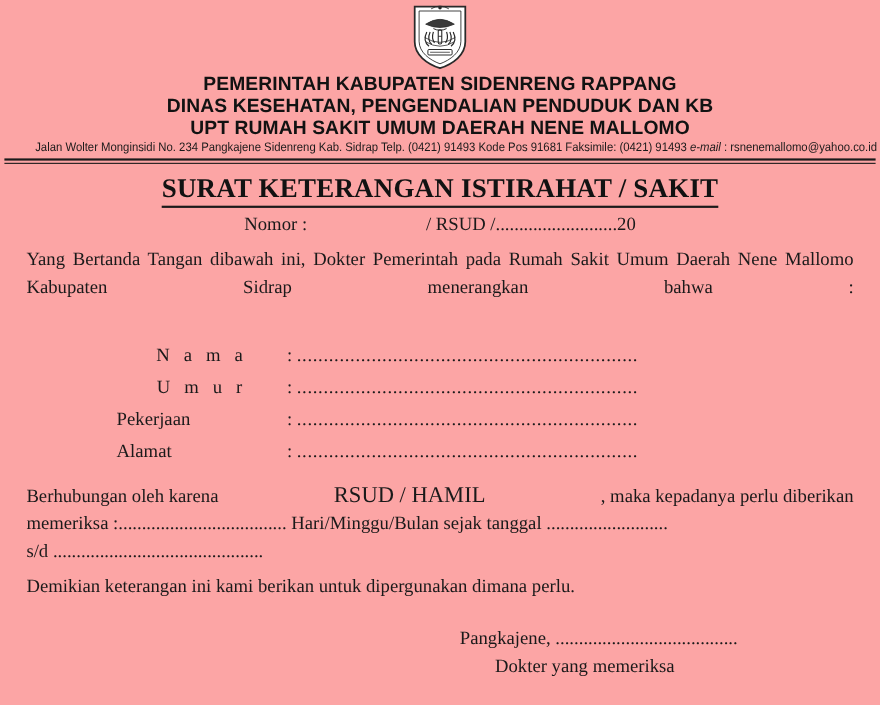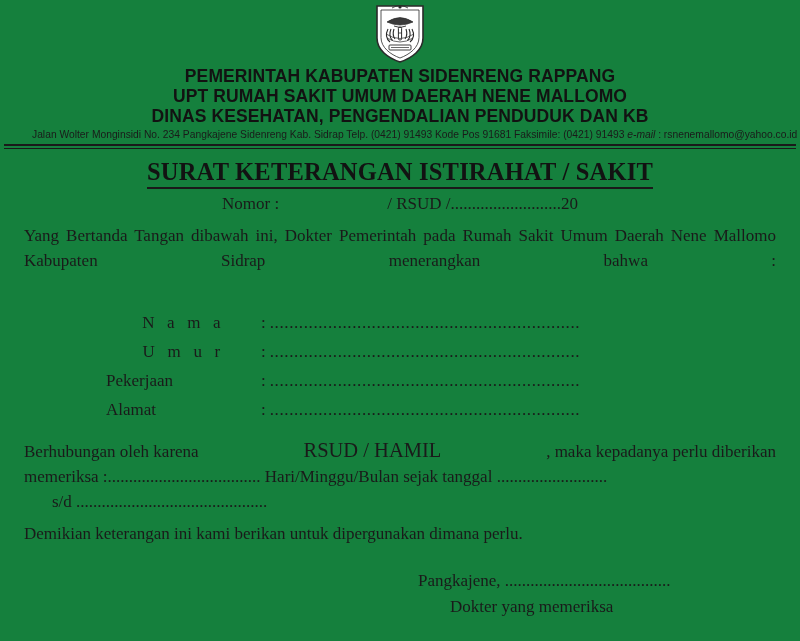--- a/index.html
+++ b/index.html
@@ -4,21 +4,21 @@
 <style>
   html, body {
     margin: 0;
     padding: 0;
     background: #ffffff;
   }
   #page {
     position: relative;
     width: 800px;
     height: 641px;
-    background: #15803d;
+    background: #fca5a5;
     color: #1a1a1a;
     font-family: "Liberation Serif", "DejaVu Serif", serif;
     overflow: hidden;
   }
 
   
   .letterhead {
     padding-top: 2px;
     text-align: center;
   }
@@ -138,21 +138,21 @@
     font-size: 20.5px;
   }
   .sakit-line1 {
     display: flex;
     justify-content: space-between;
     align-items: baseline;
     white-space: nowrap;
     gap: 44px;
   }
   .sakit-line2 { white-space: nowrap; }
-  .sakit-line3 { white-space: nowrap; margin-left: 28px; }
+  .sakit-line3 { white-space: nowrap; }
 
   .demikian {
     margin-top: 7px;
     font-size: 17px;
     line-height: 25px;
   }
 
   
   .sign-block {
     margin-top: 22px;
@@ -190,22 +190,22 @@
       <path d="M40 27 q4 8 -2 13" fill="none" stroke="#2a2a2a" stroke-width="1.1"></path>
       <path d="M37 27 q3 7 -1.5 11.5" fill="none" stroke="#2a2a2a" stroke-width="1.1"></path>
       <path d="M34 27 q2 6 -1 10" fill="none" stroke="#2a2a2a" stroke-width="1.1"></path>
       <path d="M14 32 q14 9 28 0" fill="none" stroke="#2a2a2a" stroke-width="0.7"></path>
       <path d="M15 36 q13 8 26 0" fill="none" stroke="#2a2a2a" stroke-width="0.7"></path>
       <rect x="17" y="43" width="22" height="5" rx="1" fill="none" stroke="#2a2a2a" stroke-width="0.9"></rect>
       <path d="M19 45.5 h18" stroke="#2a2a2a" stroke-width="0.7"></path>
     </svg>
 
     <div class="org-line">PEMERINTAH KABUPATEN SIDENRENG RAPPANG</div>
+    <div class="org-line">DINAS KESEHATAN, PENGENDALIAN PENDUDUK DAN KB</div>
     <div class="org-line">UPT RUMAH SAKIT UMUM DAERAH NENE MALLOMO</div>
-    <div class="org-line">DINAS KESEHATAN, PENGENDALIAN PENDUDUK DAN KB</div>
 
     <div class="address-line"><span>Jalan Wolter Monginsidi No. 234 Pangkajene Sidenreng Kab. Sidrap Telp. (0421) 91493 Kode Pos 91681 Faksimile: (0421) 91493 </span><span class="italic">e-mail</span><span> : rsnenemallomo@yahoo.co.id</span></div>
   </div>
 
   <div class="rule-double"></div>
 
   <div class="title-wrap">
     <div class="doc-title">SURAT KETERANGAN ISTIRAHAT / SAKIT</div>
     <div class="nomor-row"><span class="lbl">Nomor :</span><span class="gap"></span><span>/ RSUD /</span><span>..........................</span><span>20</span></div>
   </div>

